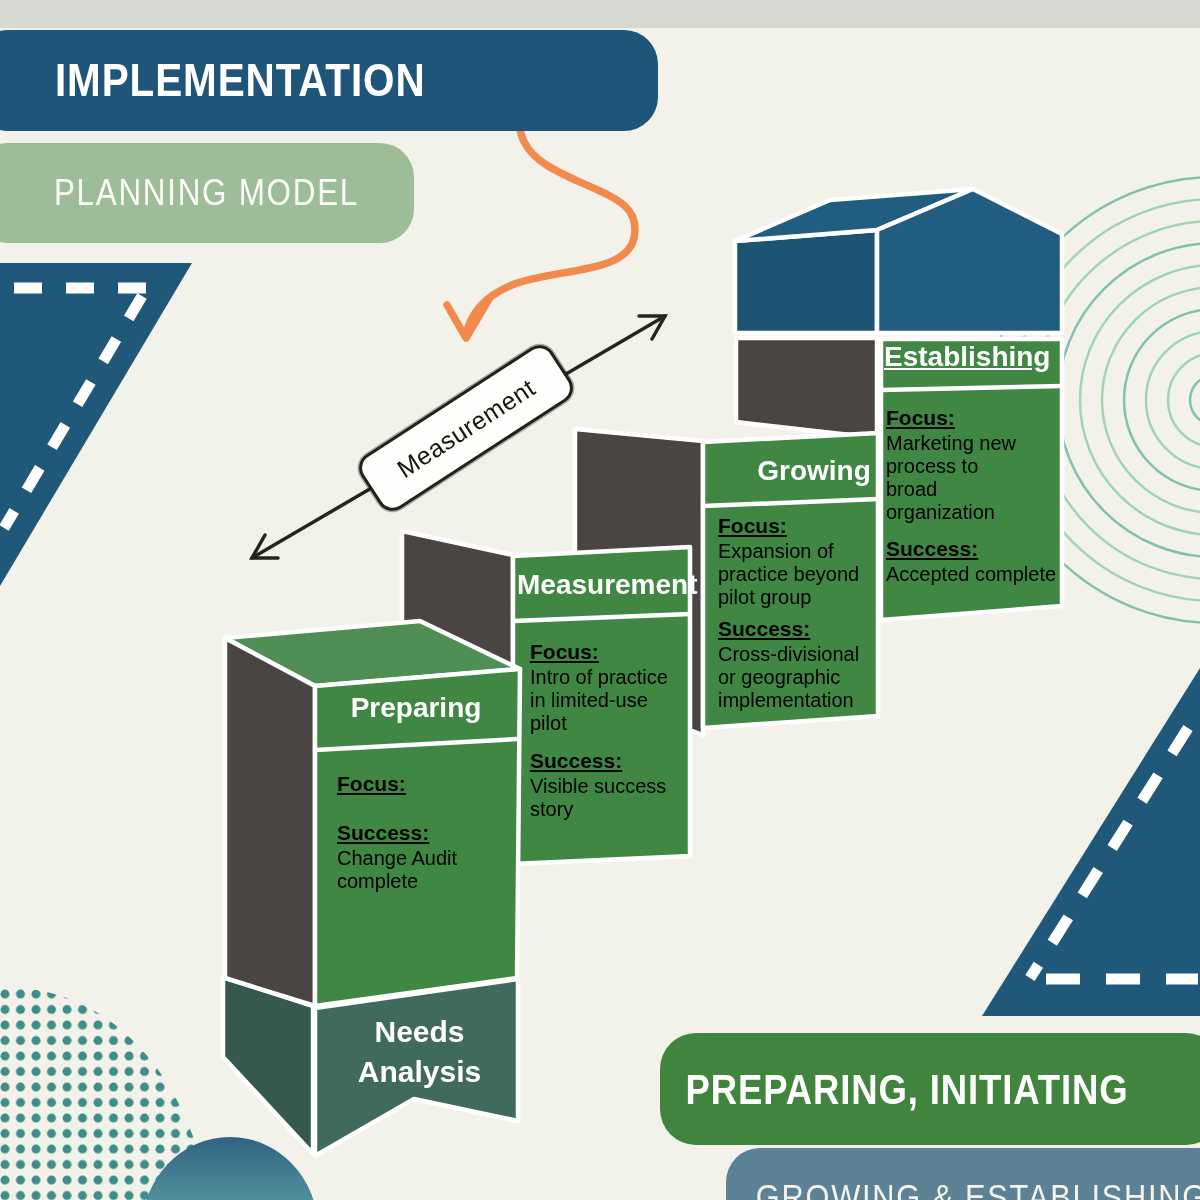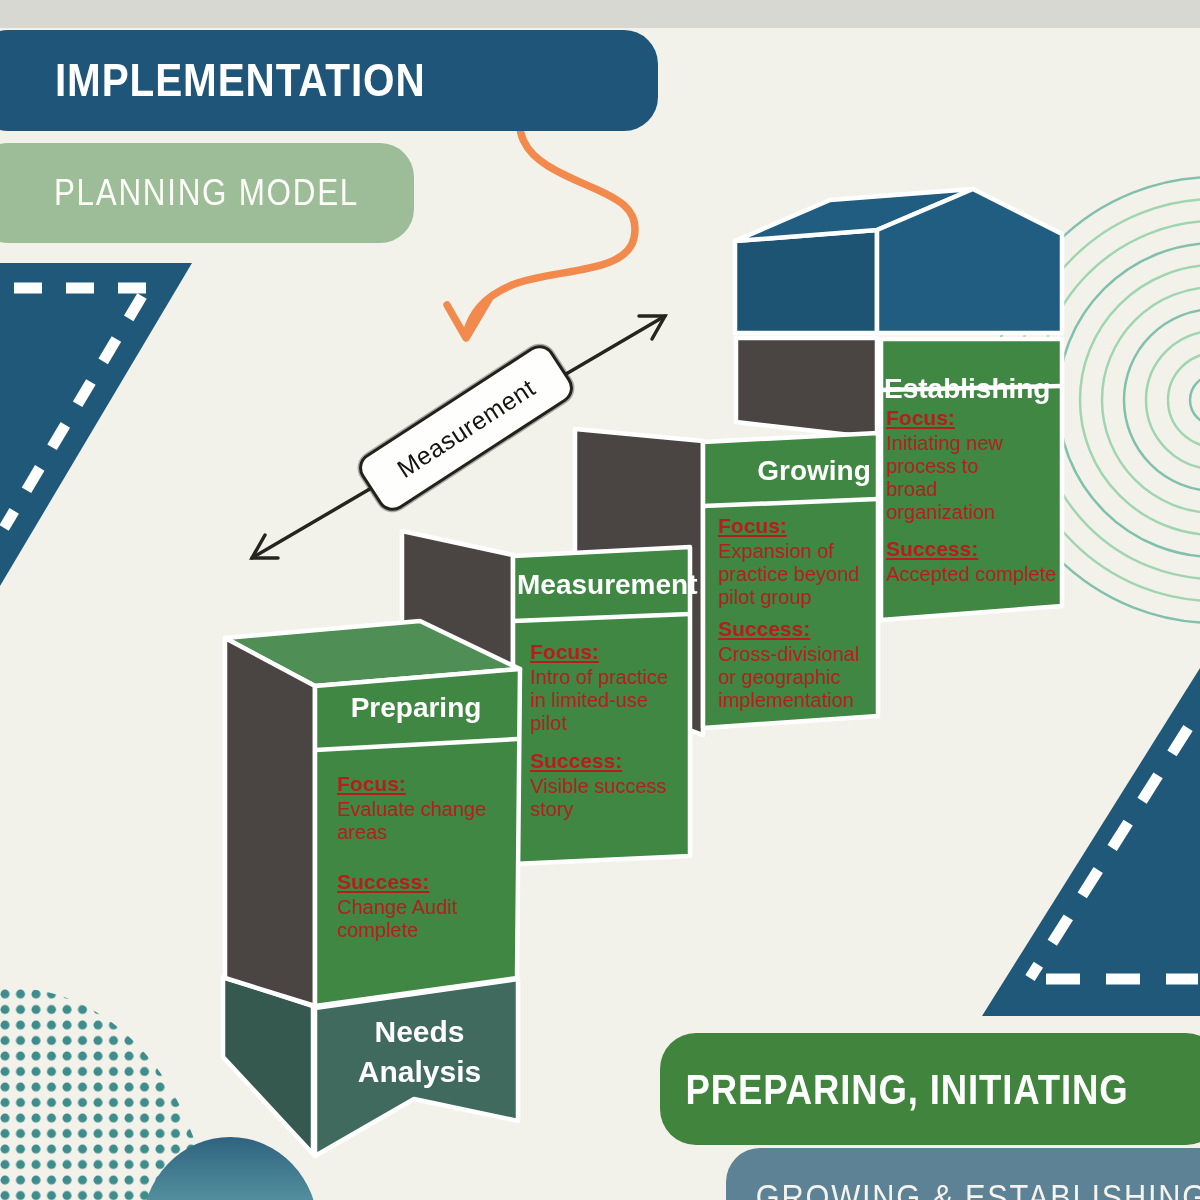--- a/index.html
+++ b/index.html
@@ -25,21 +25,21 @@
 
   
   .measure{left:352px;top:368px;width:222px;height:58px;background:#fefefc;
            border:3.5px solid #23211c;border-radius:16px;transform:rotate(-33deg);
            display:flex;align-items:center;justify-content:center;
            box-shadow:0 0 0 1.5px rgba(35,33,28,.35);}
   .measure .txt{font-size:25px;color:#16140f;letter-spacing:.5px;}
 
   
   .step-title{color:#fff;font-weight:700;font-size:28px;text-align:center;line-height:1.2;}
-  .step-body{color:#b91c1c;font-size:20px;line-height:23px;}
+  .step-body{color:#000000;font-size:20px;line-height:23px;}
   .lbl{font-weight:700;font-size:21px;text-decoration:underline;margin-bottom:3px;}
   .pre{white-space:pre-line;}
   .needs-title{color:#fff;font-weight:700;font-size:30px;line-height:1.32;text-align:center;}
   .bench-title{color:#fff;font-weight:700;font-size:29px;text-align:center;}
 
   
   .banner-green{left:660px;top:1005px;width:562px;height:112px;background:#41843d;border-radius:36px;}
   .banner-green .txt{padding-left:30px;line-height:112px;color:#fff;font-size:43px;font-weight:700;
                      letter-spacing:1px;transform:scaleX(.85);transform-origin:left center;white-space:nowrap;}
   .banner-slate{left:726px;top:1120px;width:496px;height:98px;background:#5d8195;border-radius:34px 0 0 0;}
@@ -148,24 +148,24 @@
   <div class="abs sub-bar">
     <div class="txt">PLANNING MODEL</div>
   </div>
 
 
   <div class="abs measure">
     <div class="txt">Measurement</div>
   </div>
 
 
-  <div class="abs step-title" style="left:884px;top:344px;width:148px;">Establishing</div>
+  <div class="abs step-title" style="left:884px;top:312px;width:148px;text-decoration:underline;">Establishing</div>
   <div class="abs step-body" style="left:886px;top:378px;width:172px;">
     <div class="lbl">Focus:</div>
-    <div class="pre">Initiating new
+    <div class="pre">Marketing new
 process to
 broad
 organization</div>
     <div class="lbl" style="margin-top:13px;">Success:</div>
     <div class="pre">Accepted complete</div>
   </div>
 
   <div class="abs step-title" style="left:740px;top:426px;width:148px;">Growing</div>
   <div class="abs step-body" style="left:718px;top:486px;width:165px;">
     <div class="lbl">Focus:</div>
@@ -185,22 +185,20 @@
 in limited-use
 pilot</div>
     <div class="lbl" style="margin-top:14px;">Success:</div>
     <div class="pre">Visible success
 story</div>
   </div>
 
   <div class="abs step-title" style="left:320px;top:663px;width:192px;">Preparing</div>
   <div class="abs step-body" style="left:337px;top:744px;width:178px;">
     <div class="lbl">Focus:</div>
-    <div class="pre">Evaluate change
-areas</div>
     <div class="lbl" style="margin-top:26px;">Success:</div>
     <div class="pre">Change Audit
 complete</div>
   </div>
 
   <div class="abs needs-title pre" style="left:332px;top:984px;width:175px;">Needs
 Analysis</div>
 
   <div class="abs banner-green">
     <div class="txt">PREPARING, INITIATING</div>

